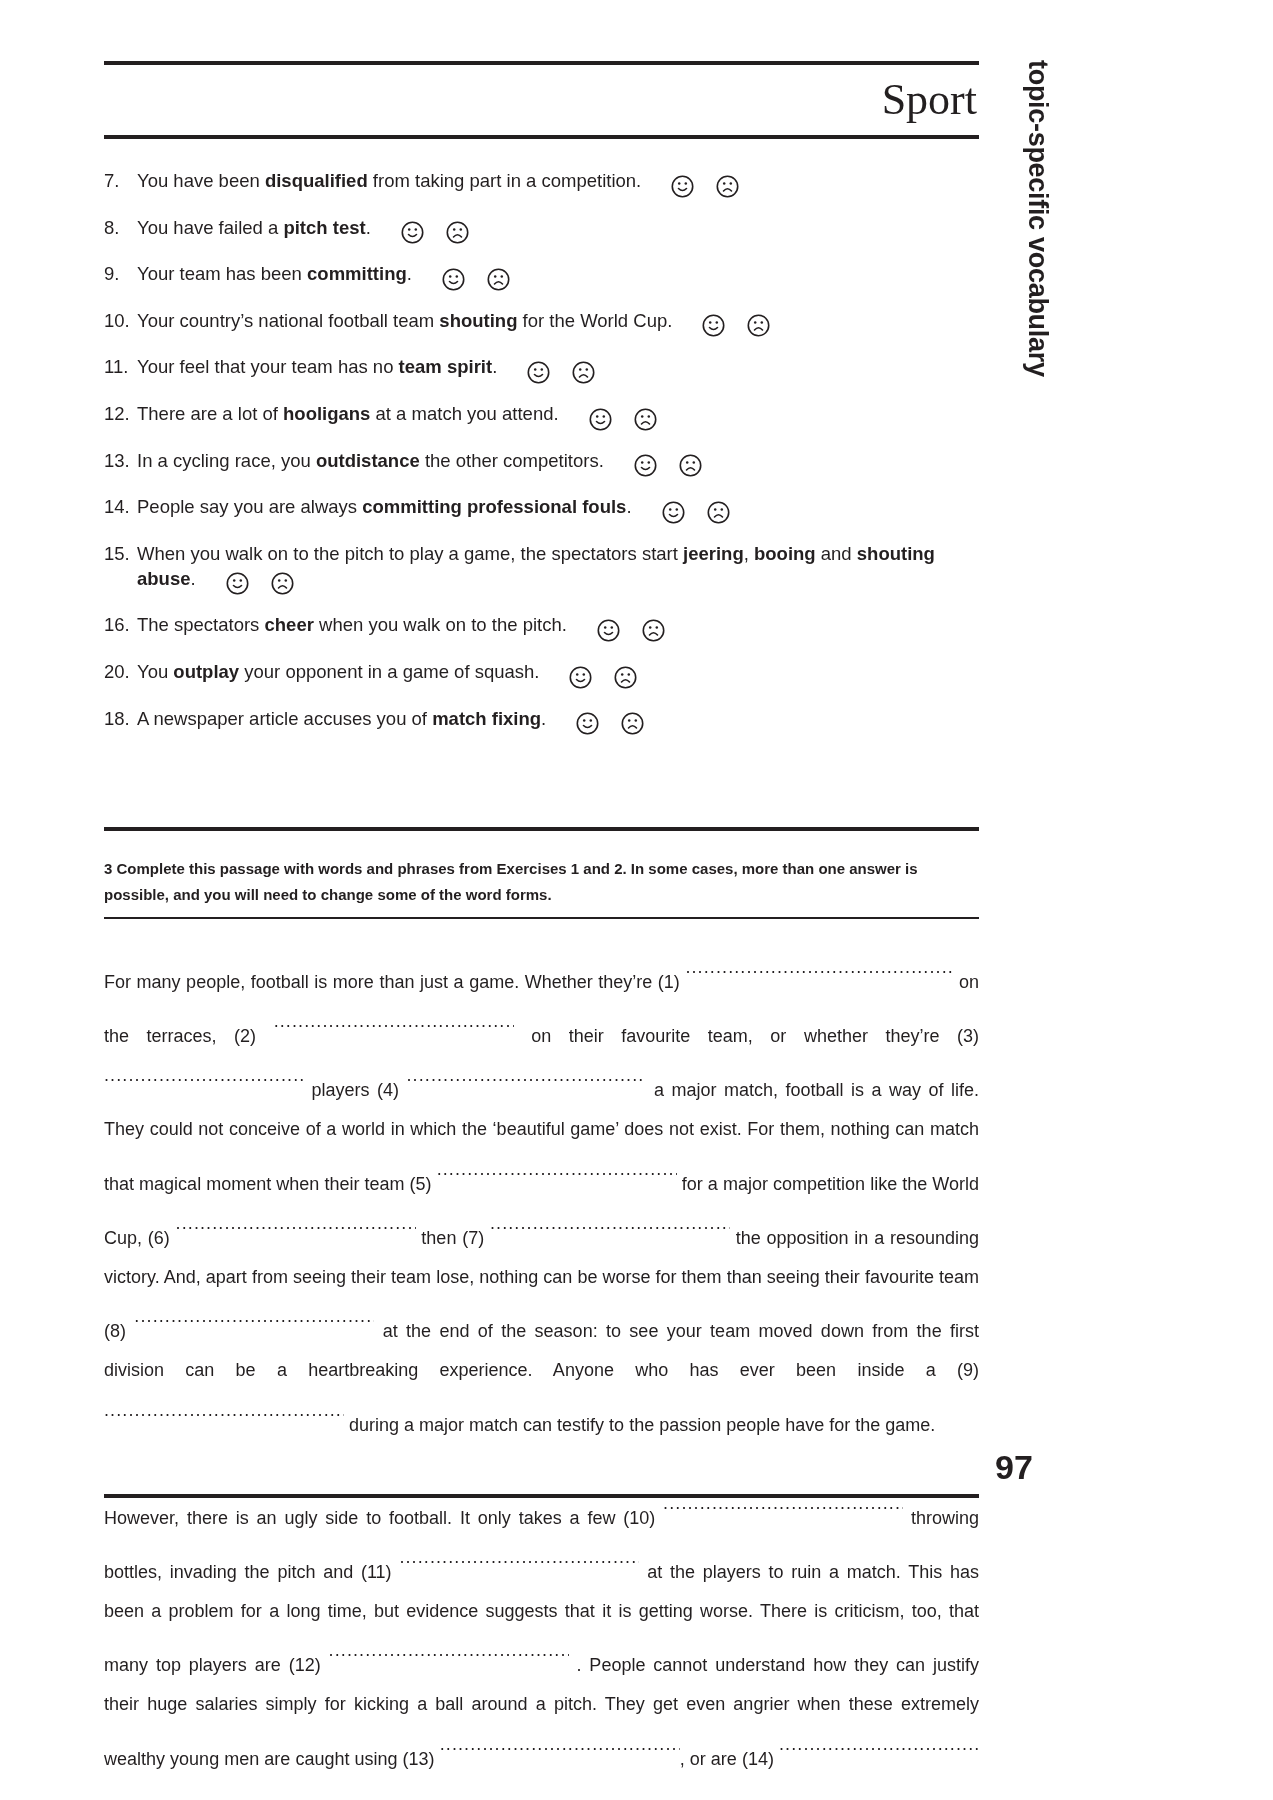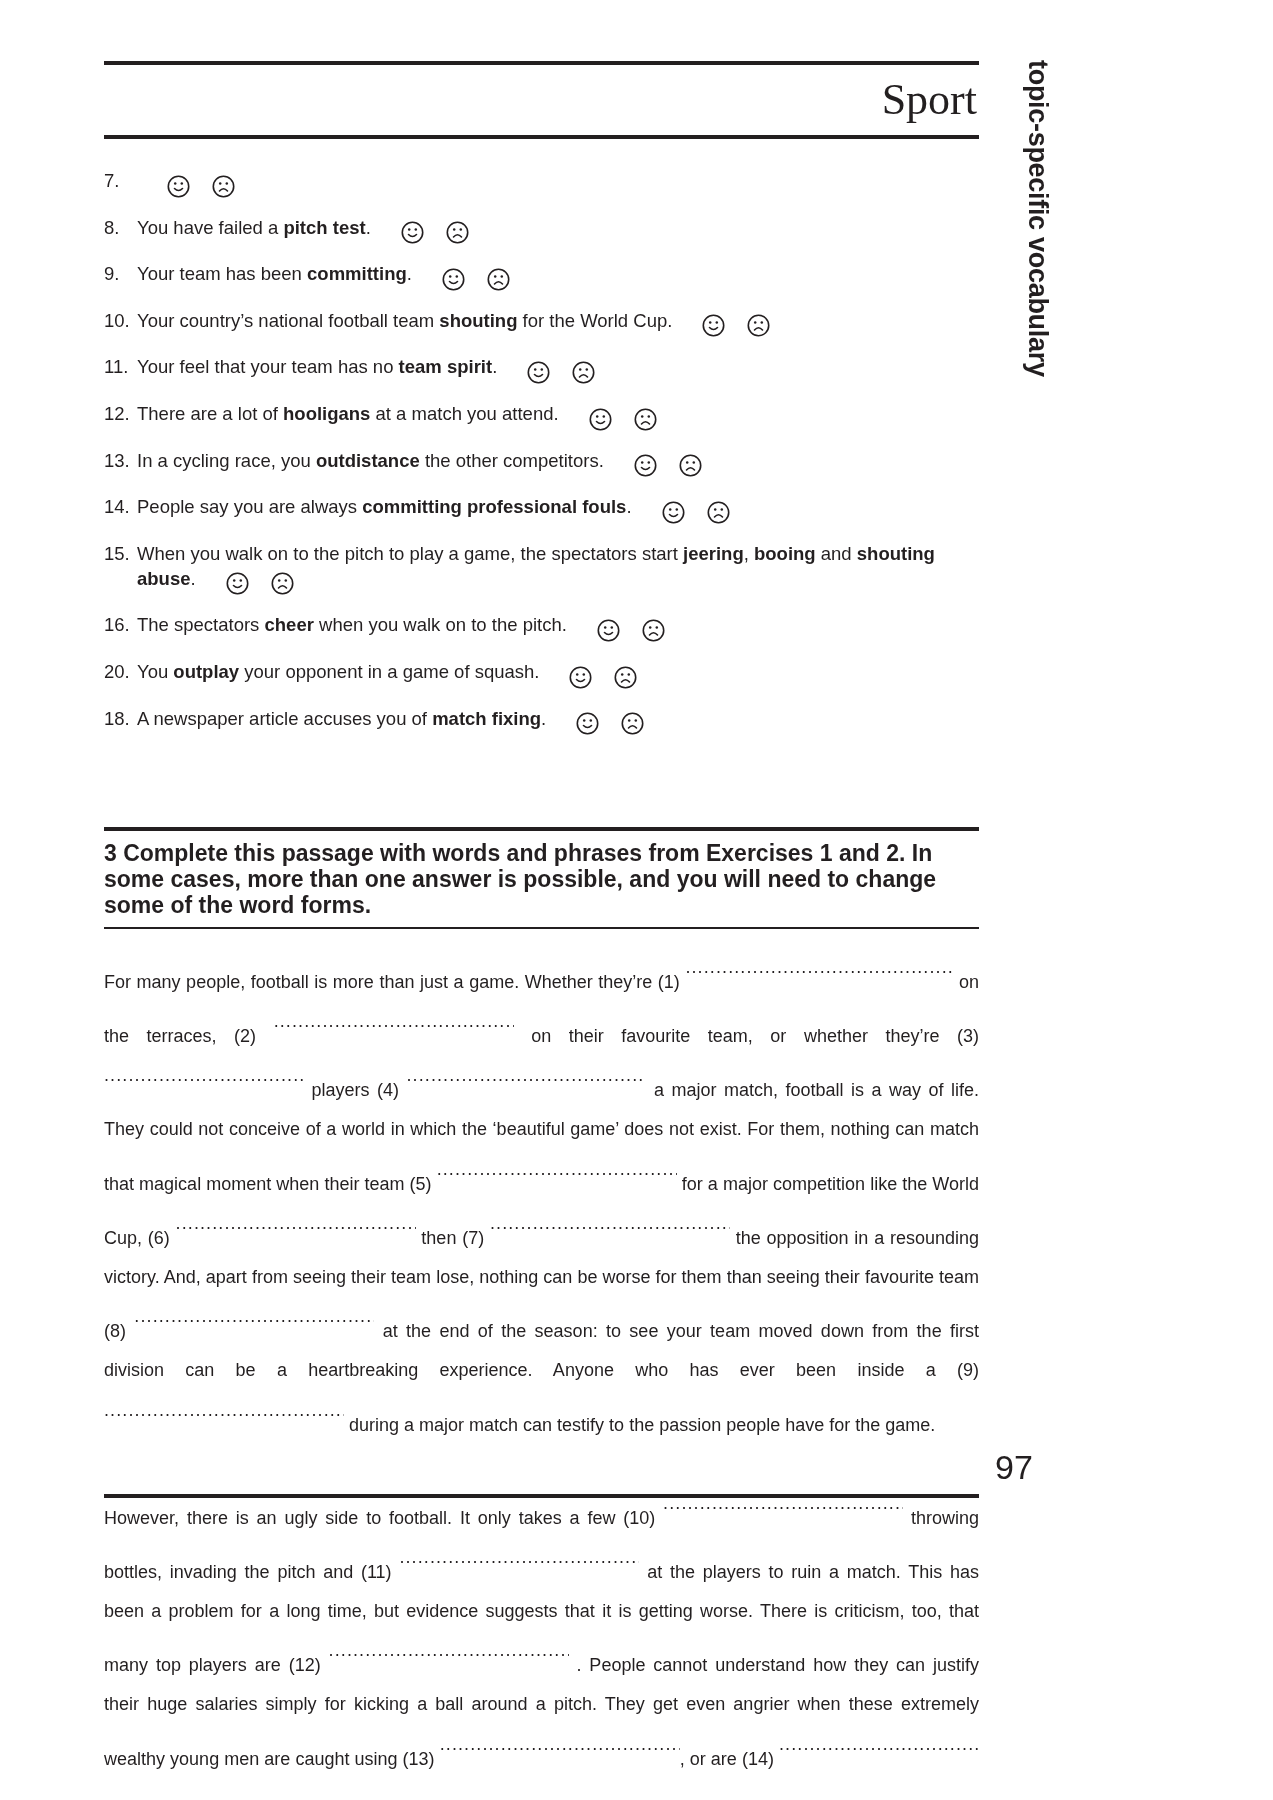--- a/index.html
+++ b/index.html
@@ -117,25 +117,26 @@
   b { font-weight: bold; }
 
   
   .ex3-block {
     position: absolute;
     left: 104px;
     top: 827px;
     width: 875px;
   }
   .ex3-heading {
-    font-size: 23px;
+    font-size: 15px;
     line-height: 26px;
     font-weight: bold;
     padding-top: 9px;
     padding-bottom: 9px;
+    margin-top: 16px;
   }
 
   
   .passage {
     position: absolute;
     left: 104px;
     top: 948px;
     width: 875px;
     font-size: 18px;
     line-height: 39.5px;
@@ -164,21 +165,21 @@
     top: 1494px;
     width: 875px;
     height: 4px;
     background: #231f20;
   }
   .page-number {
     position: absolute;
     left: 995px;
     top: 1448px;
     font-size: 34px;
-    font-weight: normal;
+    font-weight: bold;
     color: #231f20;
   }
 </style>
 </head>
 <body>
 
 <div class="page">
 
   <div class="side-tab">
     <div class="side-tab-text">topic-specific vocabulary</div>
@@ -186,21 +187,21 @@
 
   <div class="header">
     <div class="rule-thick"></div>
     <div class="header-title">Sport</div>
     <div class="rule-thick"></div>
   </div>
 
   <div class="ex-list" id="ex-list">
       <div class="ex-item">
         <span class="ex-num">7.</span>
-        <span class="ex-body"><span class="faces"><span class="face"><svg viewBox="0 0 23 23" width="23" height="23">
+        <span class="ex-body"><span class="ex-text">You have been <b>disqualified</b> from taking part in a competition.</span><span class="faces"><span class="face"><svg viewBox="0 0 23 23" width="23" height="23">
                 <circle cx="11.5" cy="11.5" r="10.2" fill="none" stroke="#231f20" stroke-width="1.6"></circle>
                 <circle cx="8.2" cy="8.6" r="1.25" fill="#231f20"></circle>
                 <circle cx="14.8" cy="8.6" r="1.25" fill="#231f20"></circle>
                 <path d="M7.5 13.5 Q11.5 17.5 15.5 13.5" fill="none" stroke="#231f20" stroke-width="1.6" stroke-linecap="round"></path>
               </svg></span><span class="face"><svg viewBox="0 0 23 23" width="23" height="23">
                 <circle cx="11.5" cy="11.5" r="10.2" fill="none" stroke="#231f20" stroke-width="1.6"></circle>
                 <circle cx="8.2" cy="8.6" r="1.25" fill="#231f20"></circle>
                 <circle cx="14.8" cy="8.6" r="1.25" fill="#231f20"></circle>
                 <path d="M7.5 16 Q11.5 11.5 15.5 16" fill="none" stroke="#231f20" stroke-width="1.6" stroke-linecap="round"></path>
               </svg></span></span></span>

